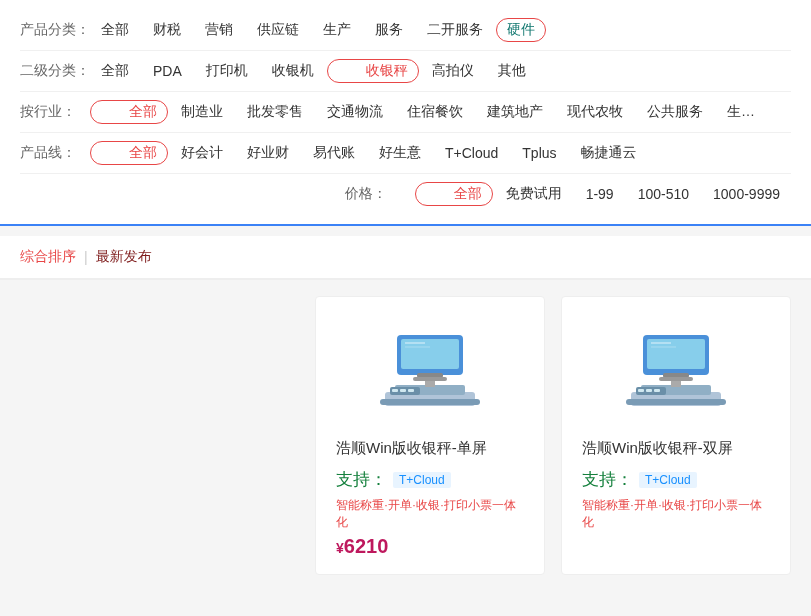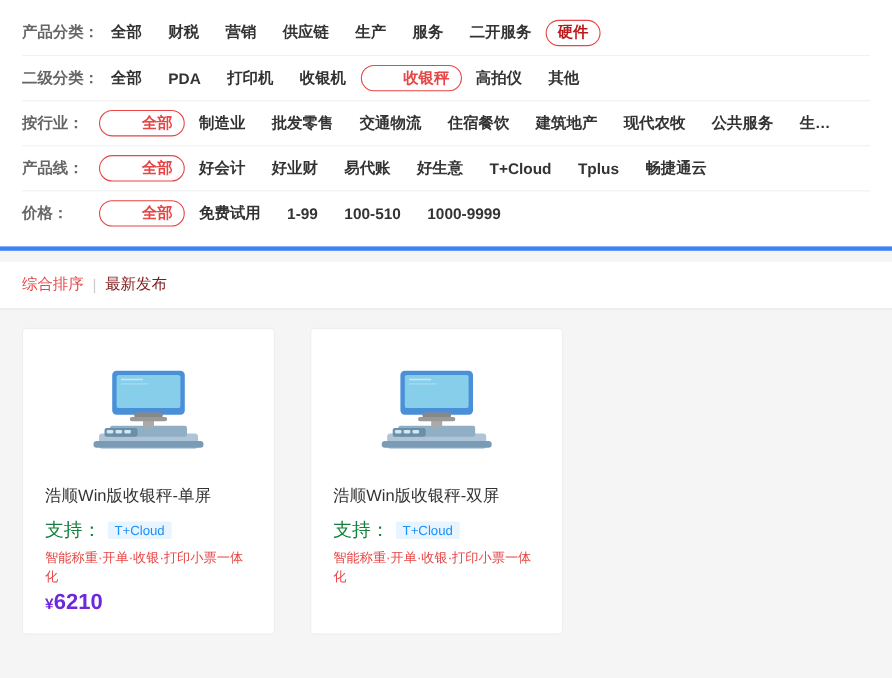--- a/index.html
+++ b/index.html
@@ -5,32 +5,32 @@
     * { box-sizing: border-box; margin: 0; padding: 0; }
     body {
       font-family: "Microsoft YaHei", "PingFang SC", sans-serif;
       font-size: 14px;
       color: #333;
       background: #f5f5f5;
     }
     .filter-section {
       background: #fff;
       padding: 10px 20px;
-      border-bottom: 4px solid #3b82f6;
-      font-weight: bold;
+      border-bottom: 2px solid #3b82f6;
     }
     .filter-row {
       display: flex;
       align-items: center;
       padding: 8px 0;
       border-bottom: 1px solid #f0f0f0;
       flex-wrap: nowrap;
     }
     .filter-row:last-child {
       border-bottom: none;
+      justify-content: flex-end;
     }
     .filter-label {
       color: #666;
       min-width: 70px;
       font-size: 14px;
       flex-shrink: 0;
     }
     .filter-items {
       display: flex;
       flex-wrap: wrap;
@@ -40,21 +40,21 @@
     .filter-item {
       padding: 2px 10px;
       cursor: pointer;
       color: #333;
       font-size: 14px;
       border-radius: 12px;
       border: 1px solid transparent;
       white-space: nowrap;
     }
     .filter-item.active-red {
-      color: #b91c1c;
+      color: #0f766e;
       border: 1.5px solid #e84646;
       border-radius: 12px;
     }
     .filter-item.active-outline {
       color: #e84646;
       border: 1.5px solid #e84646;
       border-radius: 12px;
       padding-left: 38px;
     }
     .sort-bar {
@@ -77,23 +77,24 @@
       padding: 0 8px;
     }
     .sort-item-inactive {
       color: #7f1d1d;
       cursor: pointer;
       font-size: 14px;
     }
     .products-grid {
       display: flex;
       flex-wrap: wrap;
-      gap: 32px;
+      gap: 16px;
       padding: 16px 20px;
       background: #f5f5f5;
+      justify-content: flex-end;
     }
     .product-card {
       background: #fff;
       border-radius: 4px;
       padding: 20px 20px 16px 20px;
       width: 230px;
       cursor: pointer;
       border: 1px solid #eee;
     }
     .product-image-area {
@@ -127,21 +128,21 @@
       padding: 1px 6px;
       border-radius: 2px;
     }
     .product-desc {
       font-size: 12px;
       color: #e84646;
       margin-bottom: 4px;
     }
     .product-price {
       font-size: 20px;
-      color: #6d28d9;
+      color: #be185d;
       font-weight: bold;
     }
     .price-symbol {
       font-size: 14px;
     }
   </style>
 </head>
 <body>
 
 <div class="filter-section">

